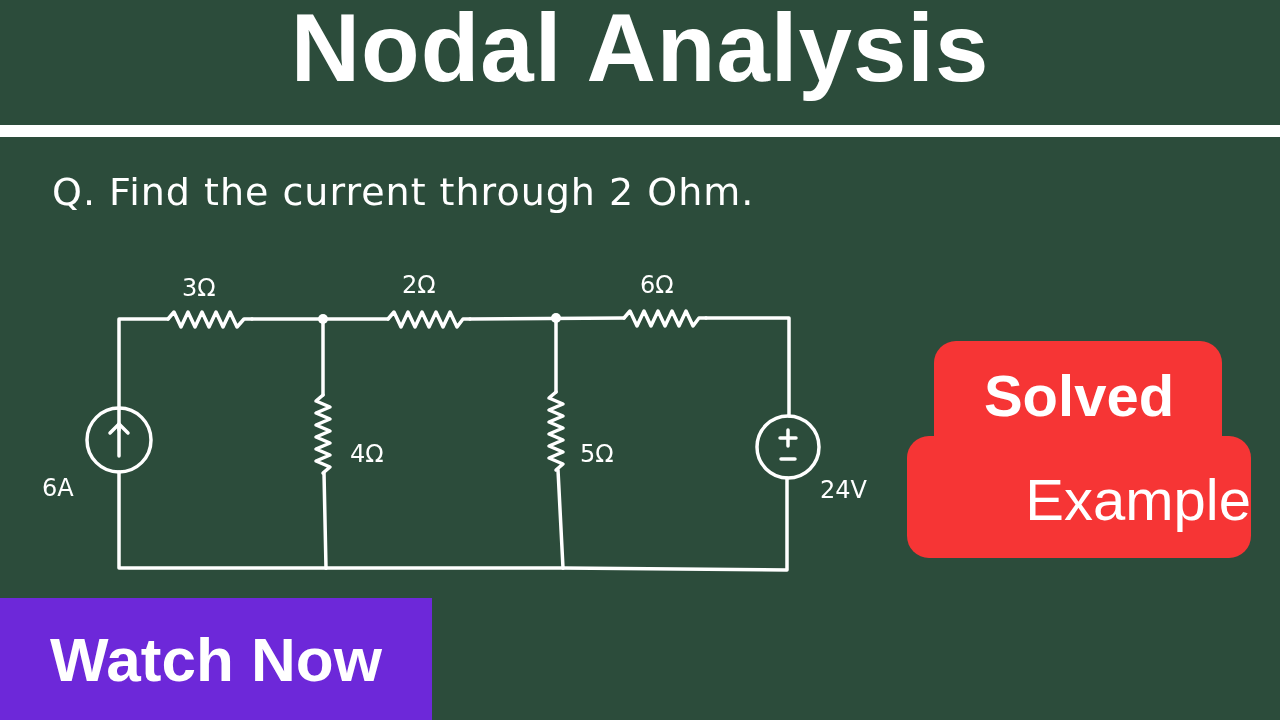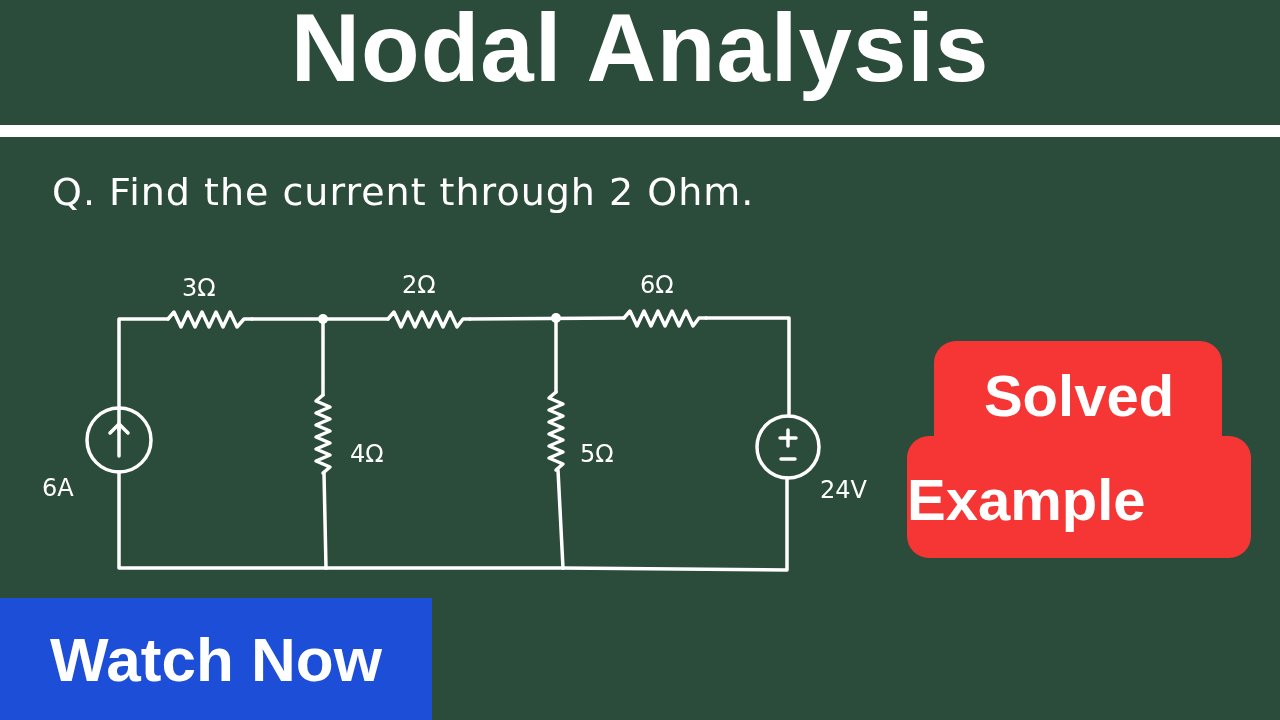--- a/index.html
+++ b/index.html
@@ -4,22 +4,22 @@
 <style>
   html,body{margin:0;padding:0;}
   body{width:1280px;height:720px;overflow:hidden;background:#2c4c3b;position:relative;font-family:"Liberation Sans",sans-serif;}
   .title{position:absolute;left:0;top:0;width:1280px;height:96px;display:flex;align-items:center;justify-content:center;color:#fff;font-weight:bold;font-size:96px;letter-spacing:1px;}
   .divider{position:absolute;left:0;top:125px;width:1280px;height:12px;background:#fff;}
   .question{position:absolute;left:52px;top:170px;color:#fff;font-family:"DejaVu Sans",sans-serif;font-size:38px;font-weight:normal;letter-spacing:1px;}
   svg.circuit{position:absolute;left:0;top:0;}
   .solved{position:absolute;left:934px;top:341px;width:288px;height:124px;background:#f63535;border-radius:22px;}
   .example{position:absolute;left:907px;top:436px;width:344px;height:122px;background:#f63535;border-radius:22px;}
   .solved-text{position:absolute;left:907px;top:362px;width:344px;text-align:center;color:#fff;font-weight:bold;font-size:58px;}
-  .example-text{position:absolute;left:907px;top:466px;width:344px;text-align:left;color:#fff;font-weight:bold;font-size:58px;}
-  .watch{position:absolute;left:0;top:598px;width:432px;height:122px;background:#1d4ed8;display:flex;align-items:center;justify-content:center;color:#fff;font-weight:bold;font-size:62px;}
+  .example-text{position:absolute;left:907px;top:466px;width:344px;text-align:right;color:#fff;font-weight:normal;font-size:58px;}
+  .watch{position:absolute;left:0;top:598px;width:432px;height:122px;background:#6d28d9;display:flex;align-items:center;justify-content:center;color:#fff;font-weight:bold;font-size:62px;}
   .lbl{fill:#fff;font-family:"DejaVu Sans",sans-serif;font-size:24px;}
 </style>
 </head>
 <body>
 
 <div class="title">Nodal Analysis</div>
 <div class="divider"></div>
 
 <div class="question">Q. Find the current through 2 Ohm.</div>
 

